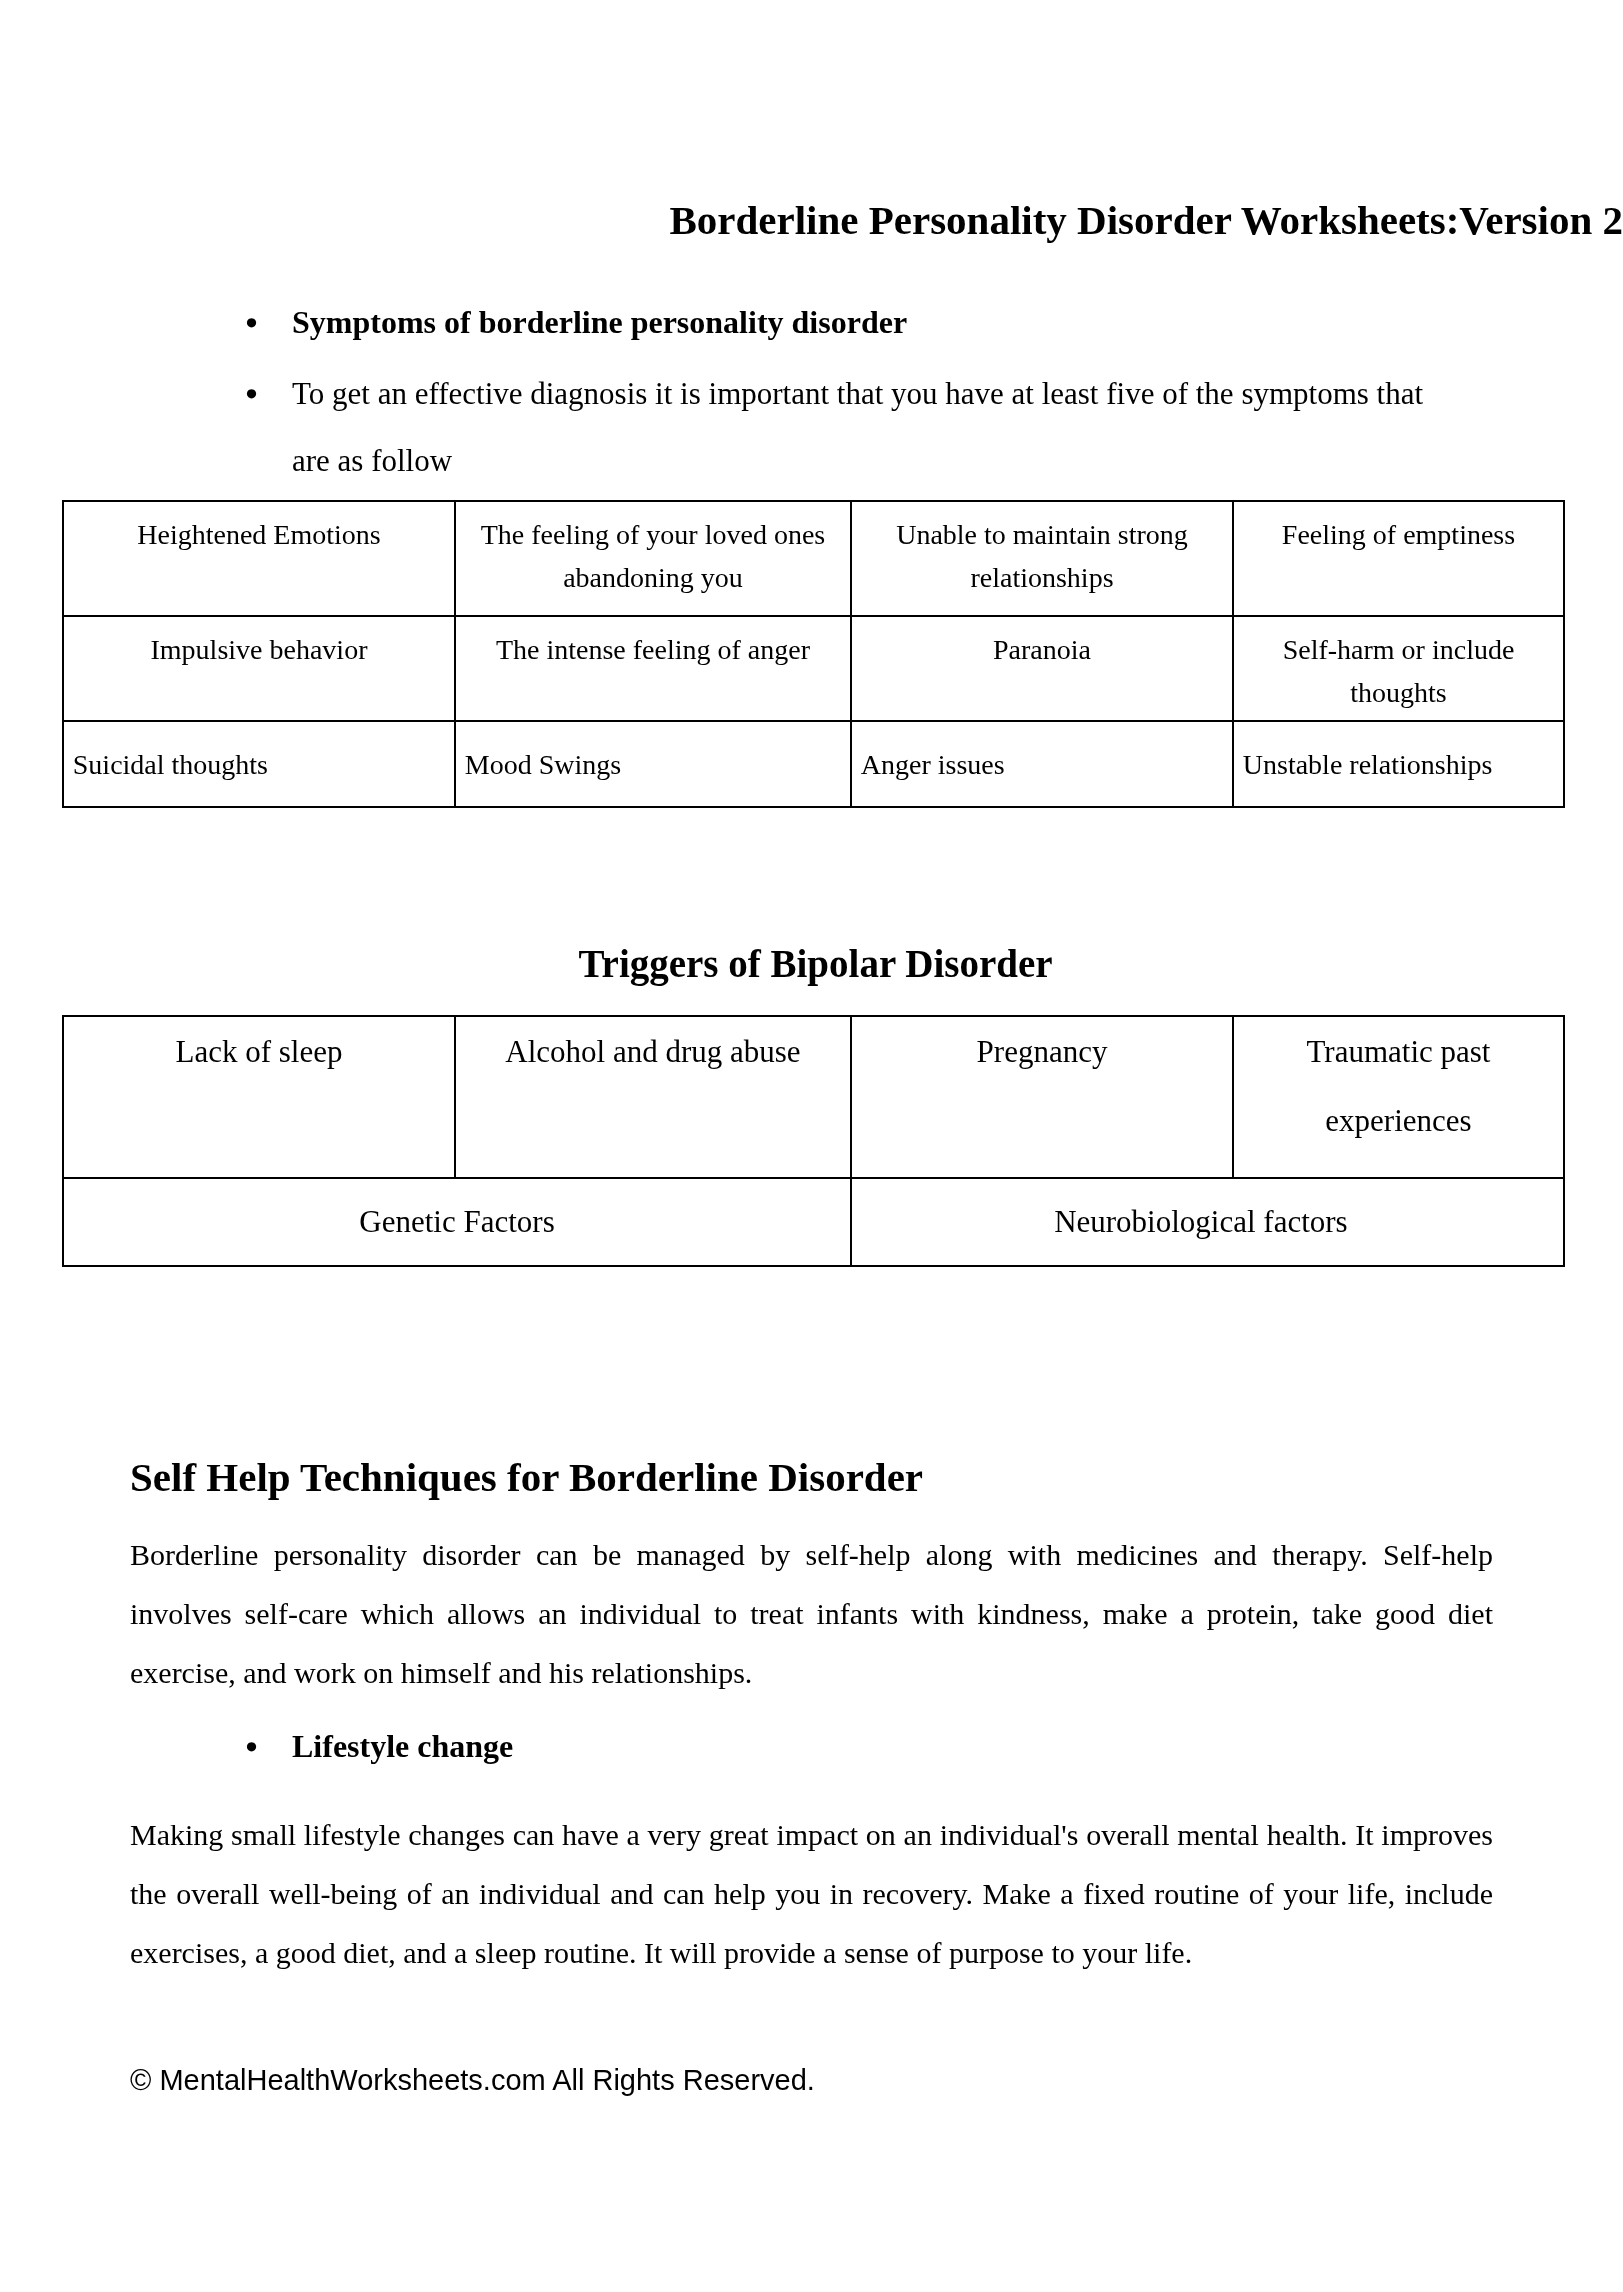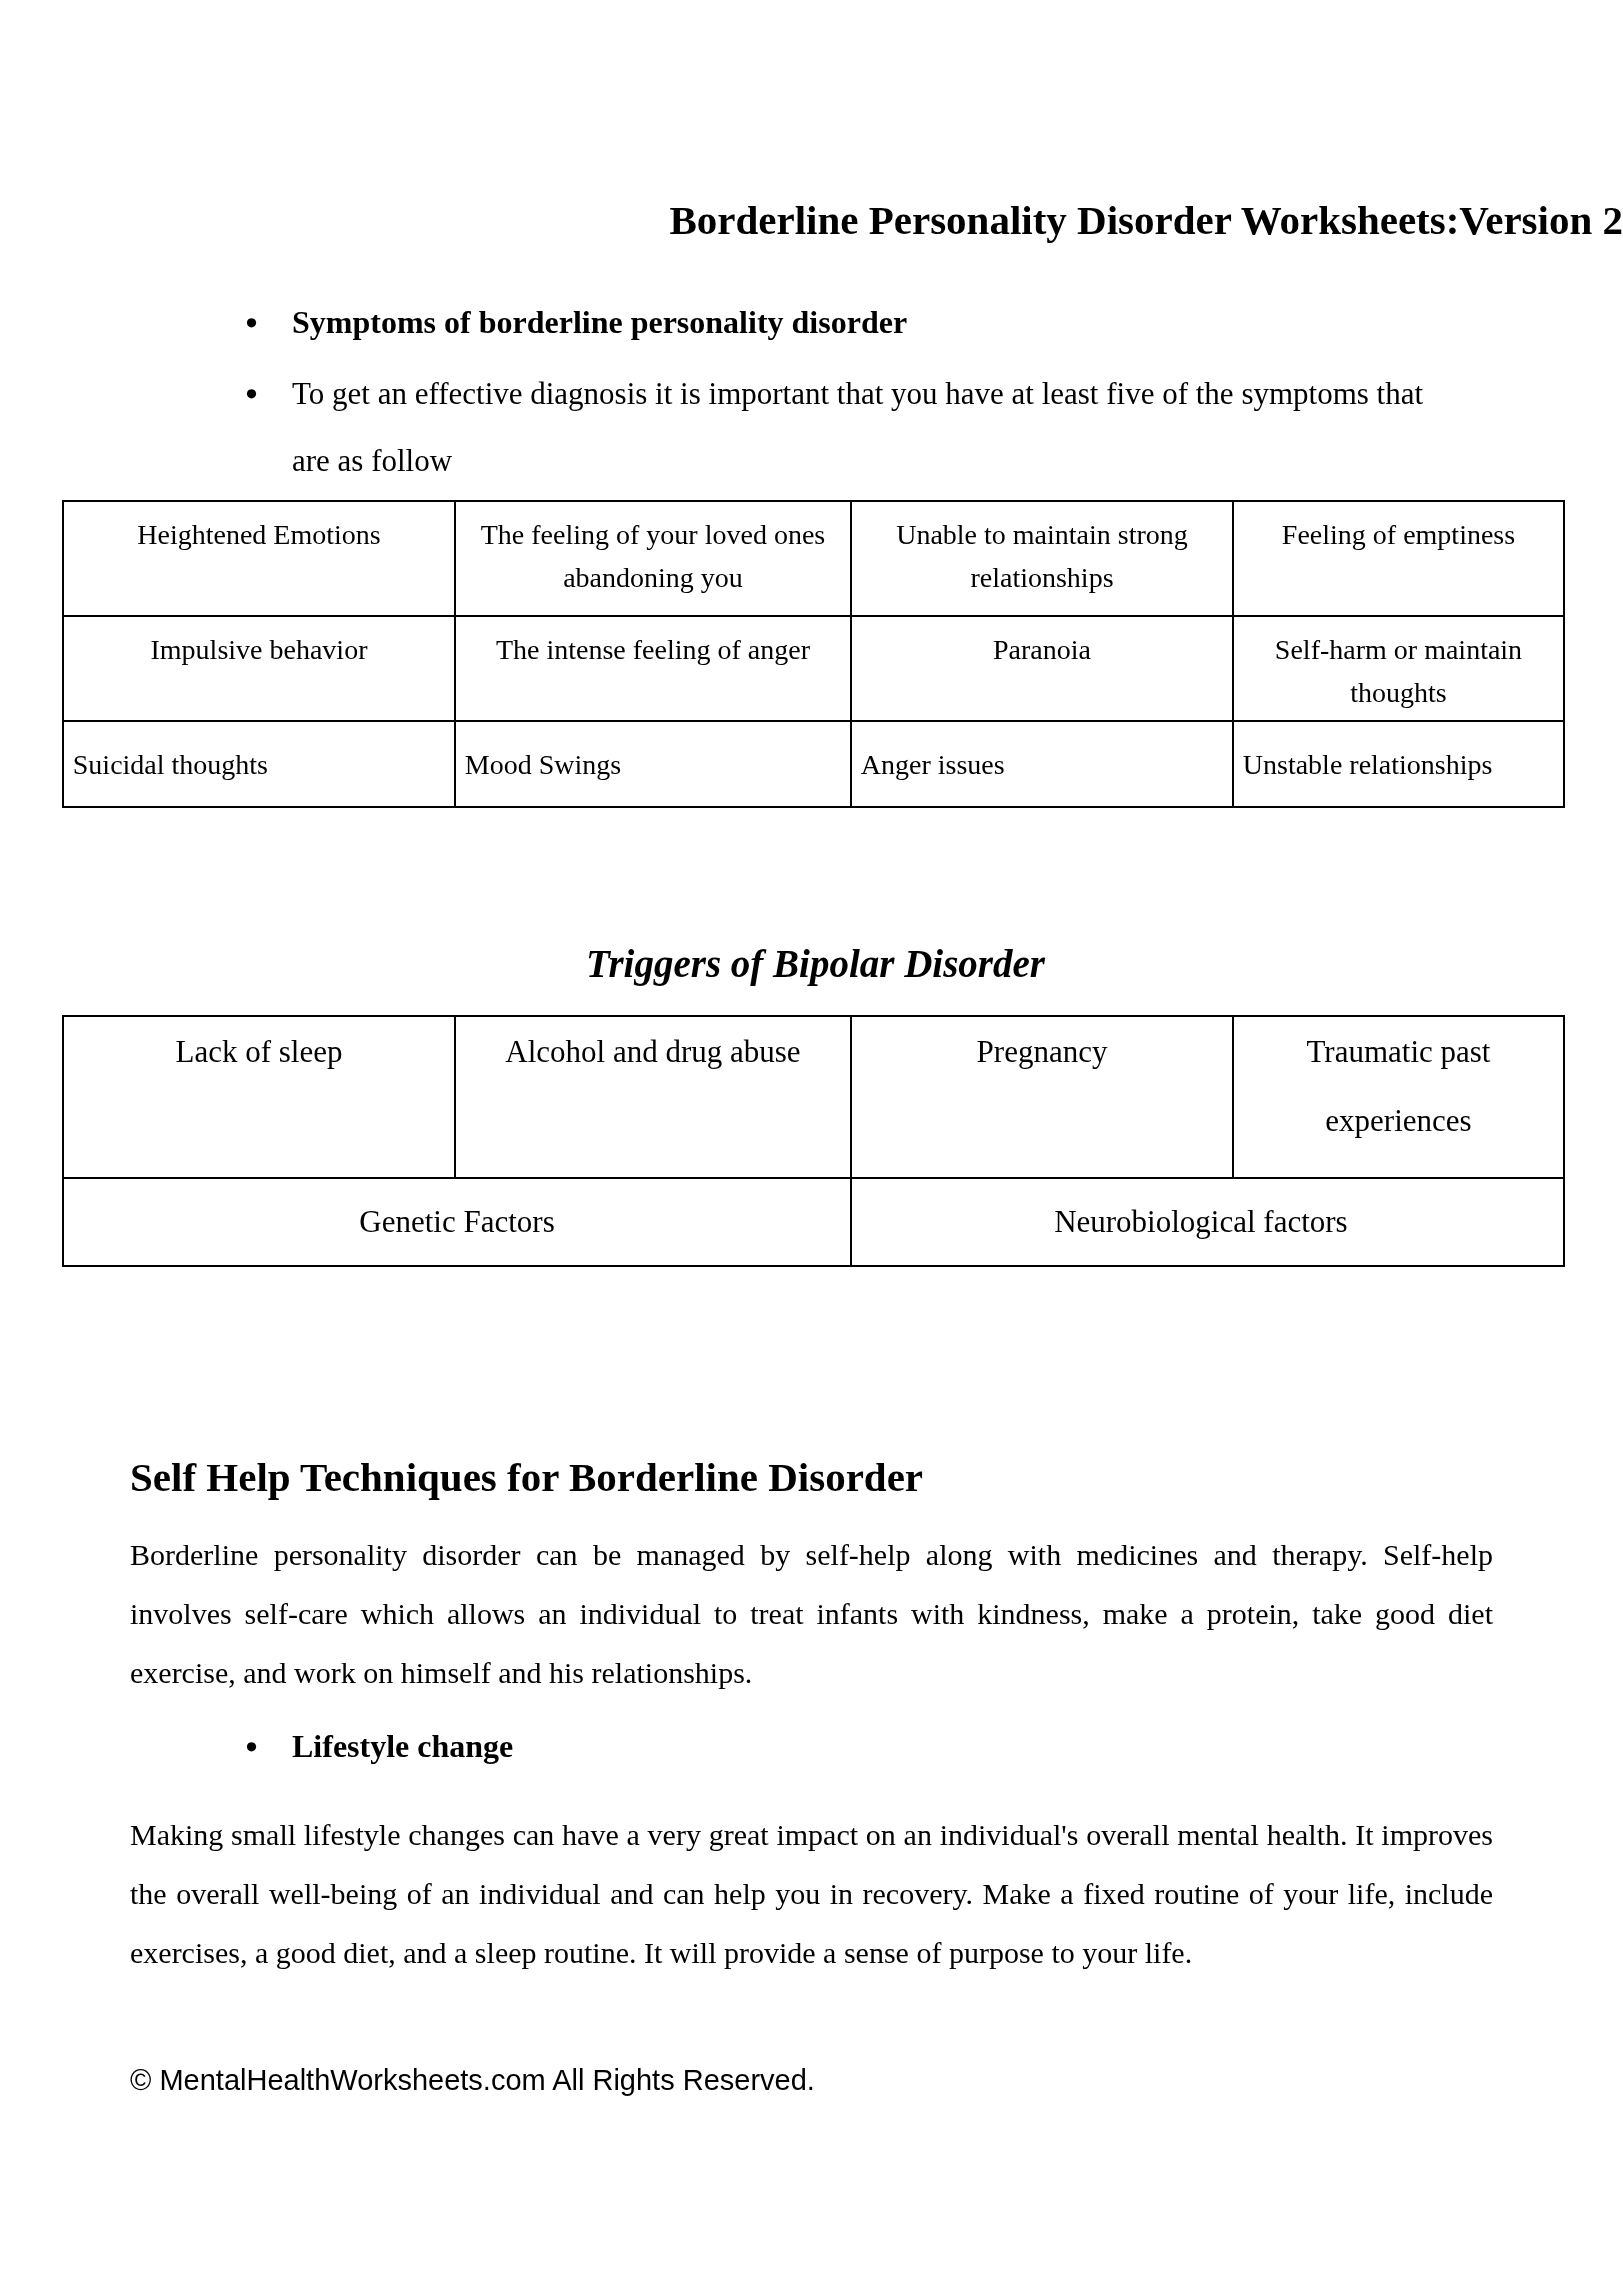--- a/index.html
+++ b/index.html
@@ -75,21 +75,20 @@
     vertical-align: middle;
     padding: 0 0 0 8.8px;
   }
   .symptoms-table { margin-top: 5.9px; }
   .section-heading {
     text-align: center;
     font-weight: bold;
     font-size: 39px;
     line-height: 47px;
     margin: 132px 0 0 8px;
-    font-style: italic;
   }
   .triggers-table { margin-top: 27.4px; }
   .triggers-table td {
     font-size: 31px;
     line-height: 69px;
   }
   .triggers-table tr.r1 { height: 162px; }
   .triggers-table tr.r1 td { padding: 0 5.9px; font-family: Liberation Serif, serif; }
   .triggers-table tr.r2 { height: 88px; }
   .triggers-table tr.r2 td {
@@ -161,21 +160,21 @@
         <tr class="r1">
       <td>Heightened Emotions</td>
       <td>The feeling of your loved ones abandoning you</td>
       <td>Unable to maintain strong relationships</td>
       <td>Feeling of emptiness</td>
     </tr>
     <tr class="r2">
       <td>Impulsive behavior</td>
       <td>The intense feeling of anger</td>
       <td>Paranoia</td>
-      <td>Self-harm or maintain thoughts</td>
+      <td>Self-harm or include thoughts</td>
     </tr>
     <tr class="r3">
       <td>Suicidal thoughts</td>
       <td>Mood Swings</td>
       <td>Anger issues</td>
       <td>Unstable relationships</td>
     </tr>
   </tbody>
     </table>
 

